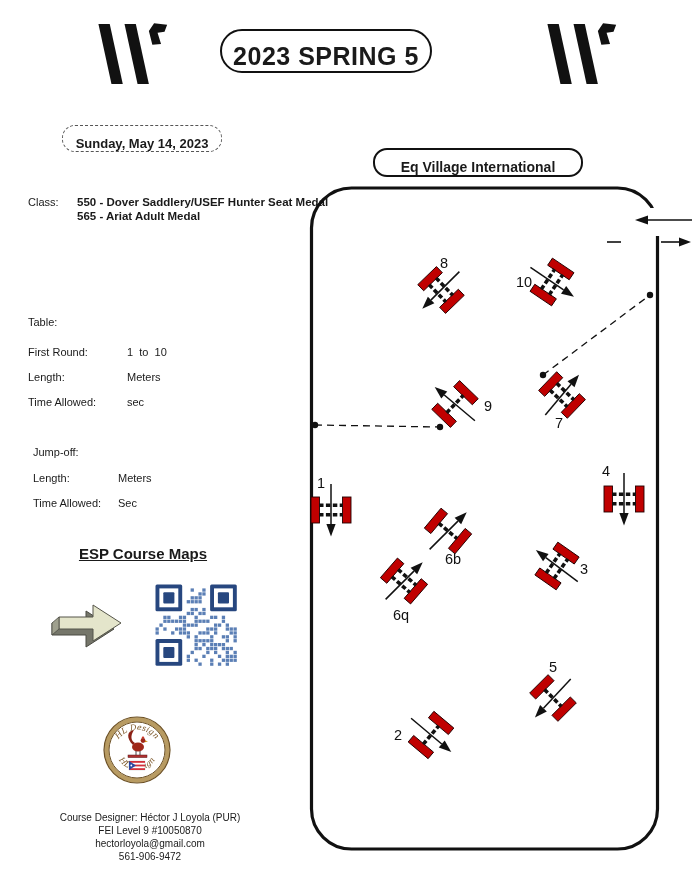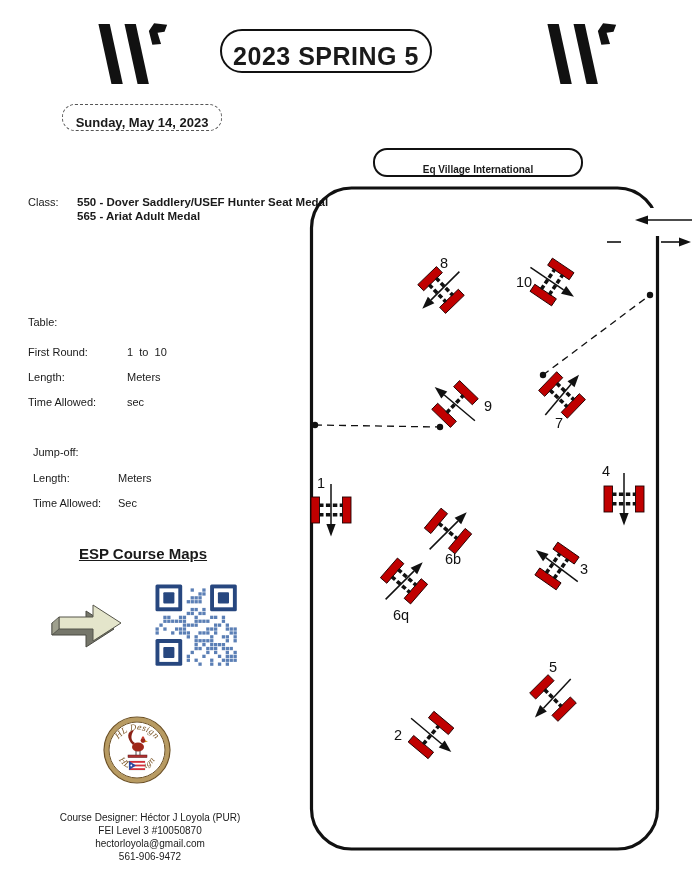--- a/index.html
+++ b/index.html
@@ -8,28 +8,28 @@
     font-family:"Liberation Sans",sans-serif;color:#1a1a1a;overflow:hidden;
   }
   .abs{position:absolute;}
   .box-center{display:flex;align-items:flex-end;justify-content:center;}
   #title-box{
     left:220px;top:29px;width:208px;height:40px;
     border:2.5px solid #111;border-radius:22px;
     font-size:25px;font-weight:bold;letter-spacing:0.5px;
   }
   #date-box{
-    left:62px;top:104px;width:158px;height:25px;
+    left:62px;top:125px;width:158px;height:25px;
     border:1.6px dashed #555;border-radius:13px;
     font-size:13px;font-weight:bold;
   }
   #venue-box{
     left:373px;top:148px;width:206px;height:25px;
     border:2.2px solid #111;border-radius:14px;
-    font-size:10px;font-weight:bold;
+    font-size:14px;font-weight:bold;
   }
   #class-label{left:28px;top:196px;font-size:11px;}
   #class-items{left:77px;top:196px;font-size:11.5px;font-weight:bold;line-height:13.5px;}
   .info-label{font-size:11px;}
   .info-value{font-size:11px;white-space:pre;}
   #esp-heading{left:62px;top:545px;width:162px;text-align:center;
     font-size:15px;font-weight:bold;text-decoration:underline;}
   #designer-block{left:30px;top:811px;width:240px;text-align:center;
     font-size:10px;line-height:13px;}
   svg{display:block;}
@@ -249,21 +249,21 @@
     <rect x="0" y="0" width="16" height="1.8" fill="#D2303A"></rect>
     <rect x="0" y="3.6" width="16" height="1.8" fill="#D2303A"></rect>
     <rect x="0" y="7.2" width="16" height="1.8" fill="#D2303A"></rect>
     <polygon points="0,0 0,9 7,4.5" fill="#2A47A0"></polygon>
     <circle cx="2.3" cy="4.5" r="0.9" fill="#ffffff"></circle>
   </g>
 </svg>
 
 <div id="designer-block" class="abs">
   <div>Course Designer: Héctor J Loyola (PUR)</div>
-  <div>FEI Level 3 #10050870</div>
+  <div>FEI Level 9 #10050870</div>
   <div>hectorloyola@gmail.com</div>
   <div>561-906-9472</div>
 </div>
 
 <svg id="course-svg" class="abs" width="696" height="891" viewBox="0 0 696 891">
     <rect x="311.5" y="188" width="346" height="661" rx="40" fill="none" stroke="#111111" stroke-width="3.2"></rect>
     <rect x="647" y="208" width="22" height="28" fill="#fff"></rect>
     <g>
       <line x1="692" y1="220" x2="646" y2="220" stroke="#111111" stroke-width="1.6"></line>
       <polygon points="635,220 648,215.5 648,224.5" fill="#111111"></polygon>

